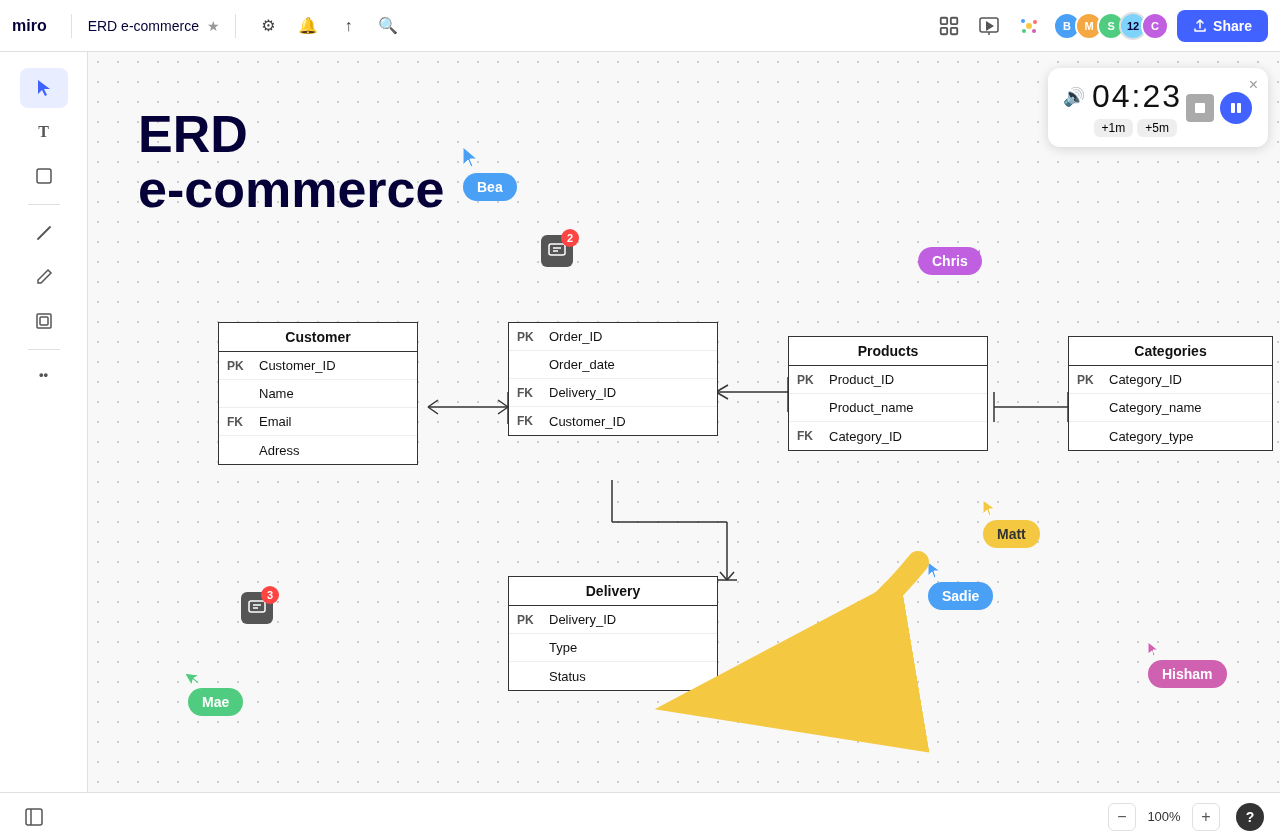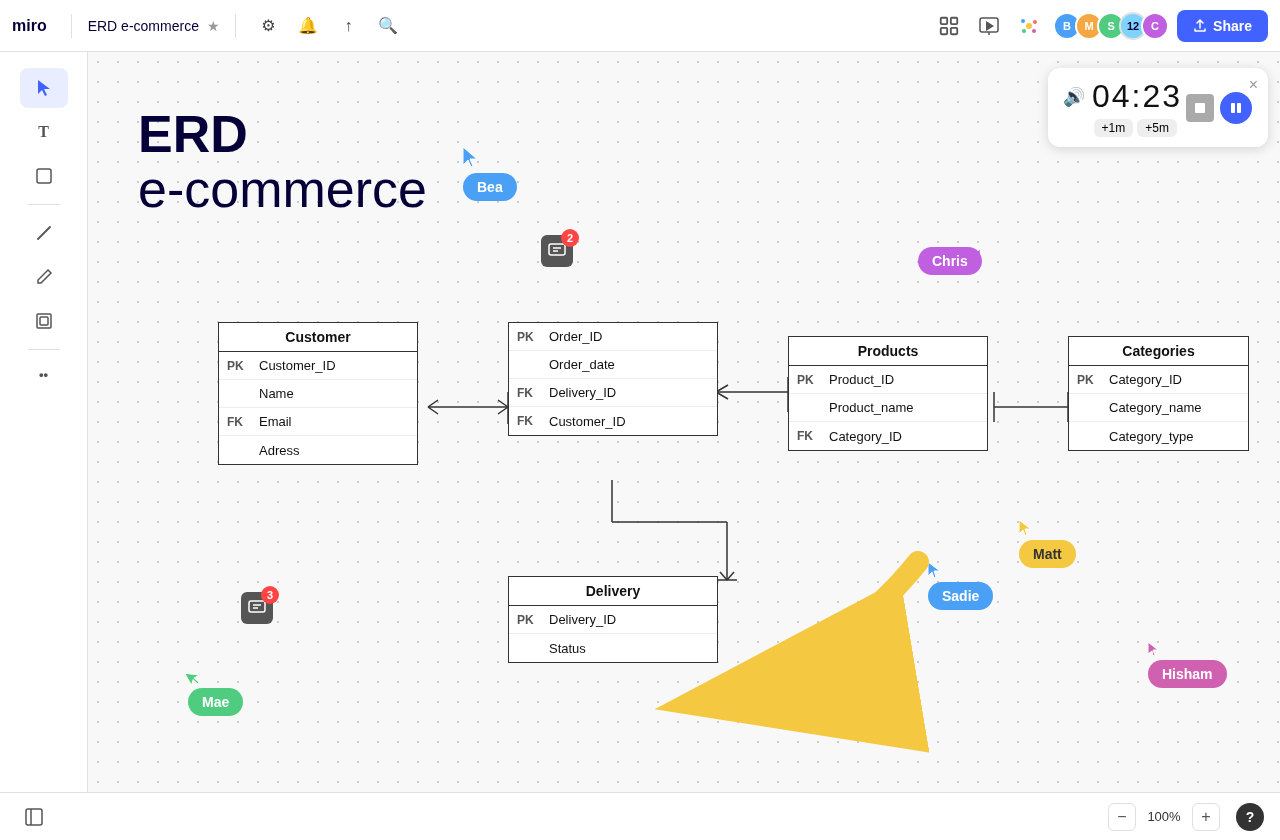--- a/index.html
+++ b/index.html
@@ -190,21 +190,21 @@
         <path d="M4 8a7 7 0 1 1 0 4" fill="none" stroke="#555" stroke-width="1.8" stroke-linecap="round"></path>
         <polyline points="4,4 4,8 8,8" fill="none" stroke="#555" stroke-width="1.8" stroke-linecap="round" stroke-linejoin="round"></polyline>
       </svg>
   </div>
 </div>
 
 <div id="canvas">
 
   <div class="board-heading" style="position:absolute;top:55px;left:50px;">
     <div style="font-size:52px;font-weight:900;color:#050038;line-height:1.05;">ERD</div>
-    <div style="font-size:52px;font-weight:400;color:#050038;line-height:1.05;">e-commerce</div>
+    <div style="font-size:52px;font-weight:700;color:#050038;line-height:1.05;">e-commerce</div>
   </div>
 
   <svg class="erd-lines">
 
     <line x1="340" y1="355" x2="420" y2="355" stroke="#333" stroke-width="1.5"></line>
 
     <line x1="340" y1="355" x2="350" y2="348" stroke="#333" stroke-width="1.5"></line>
     <line x1="340" y1="355" x2="350" y2="362" stroke="#333" stroke-width="1.5"></line>
     <line x1="420" y1="340" x2="420" y2="372" stroke="#333" stroke-width="1.5"></line>
 
@@ -285,21 +285,21 @@
         <span class="erd-key"></span>
           <span class="erd-field">Product_name</span>
       </div>
       <div class="erd-row">
         <span class="erd-key">FK</span>
           <span class="erd-field">Category_ID</span>
       </div>
     </div>
   </div>
 
-  <div class="erd-table" style="left:980px;top:284px;width:181px;">
+  <div class="erd-table" style="left:980px;top:284px;width:205px;">
     <div class="erd-table-header">Categories</div>
     <div class="erd-table-body">
       <div class="erd-row">
         <span class="erd-key">PK</span>
           <span class="erd-field">Category_ID</span>
       </div>
       <div class="erd-row">
         <span class="erd-key"></span>
           <span class="erd-field">Category_name</span>
       </div>
@@ -309,20 +309,24 @@
       </div>
     </div>
   </div>
 
   <div class="erd-table" style="left:420px;top:524px;width:210px;">
     <div class="erd-table-header">Delivery</div>
     <div class="erd-table-body">
       <div class="erd-row">
         <span class="erd-key">PK</span>
           <span class="erd-field">Delivery_ID</span>
+      </div>
+      <div class="erd-row">
+        <span class="erd-key"></span>
+          <span class="erd-field">Type</span>
       </div>
       <div class="erd-row">
         <span class="erd-key"></span>
           <span class="erd-field">Status</span>
       </div>
     </div>
   </div>
 
   <div style="position:absolute;top:95px;left:375px;">
     <svg width="20" height="24" viewBox="0 0 20 24" style="display:block;">
@@ -331,21 +335,21 @@
     <div class="cursor-label" style="background:#4aa0f5;margin-top:2px;">Bea</div>
   </div>
 
   <div style="position:absolute;top:195px;left:830px;">
     <div class="cursor-label" style="background:#c060e0;">Chris</div>
     <svg width="18" height="20" viewBox="0 0 18 20" style="display:block;margin-top:2px;margin-left:50px;">
       <polygon points="0,20 6,14 12,20 12,0 0,12" fill="#c060e0" stroke="#fff" stroke-width="0.5"></polygon>
     </svg>
   </div>
 
-  <div style="position:absolute;top:468px;left:895px;margin-left:36px;">
+  <div style="position:absolute;top:448px;left:895px;">
     <svg width="16" height="18" viewBox="0 0 16 18" style="display:block;">
       <polygon points="0,0 0,14 4,10 6,16 8,15 6,9 12,9" fill="#f5c842" stroke="#fff" stroke-width="1"></polygon>
     </svg>
     <div class="cursor-label" style="background:#f5c842;color:#333;margin-top:2px;">Matt</div>
   </div>
 
   <div style="position:absolute;top:510px;left:840px;">
     <svg width="16" height="18" viewBox="0 0 16 18" style="display:block;">
       <polygon points="0,0 0,14 4,10 6,16 8,15 6,9 12,9" fill="#4aa0f5" stroke="#fff" stroke-width="1"></polygon>
     </svg>

